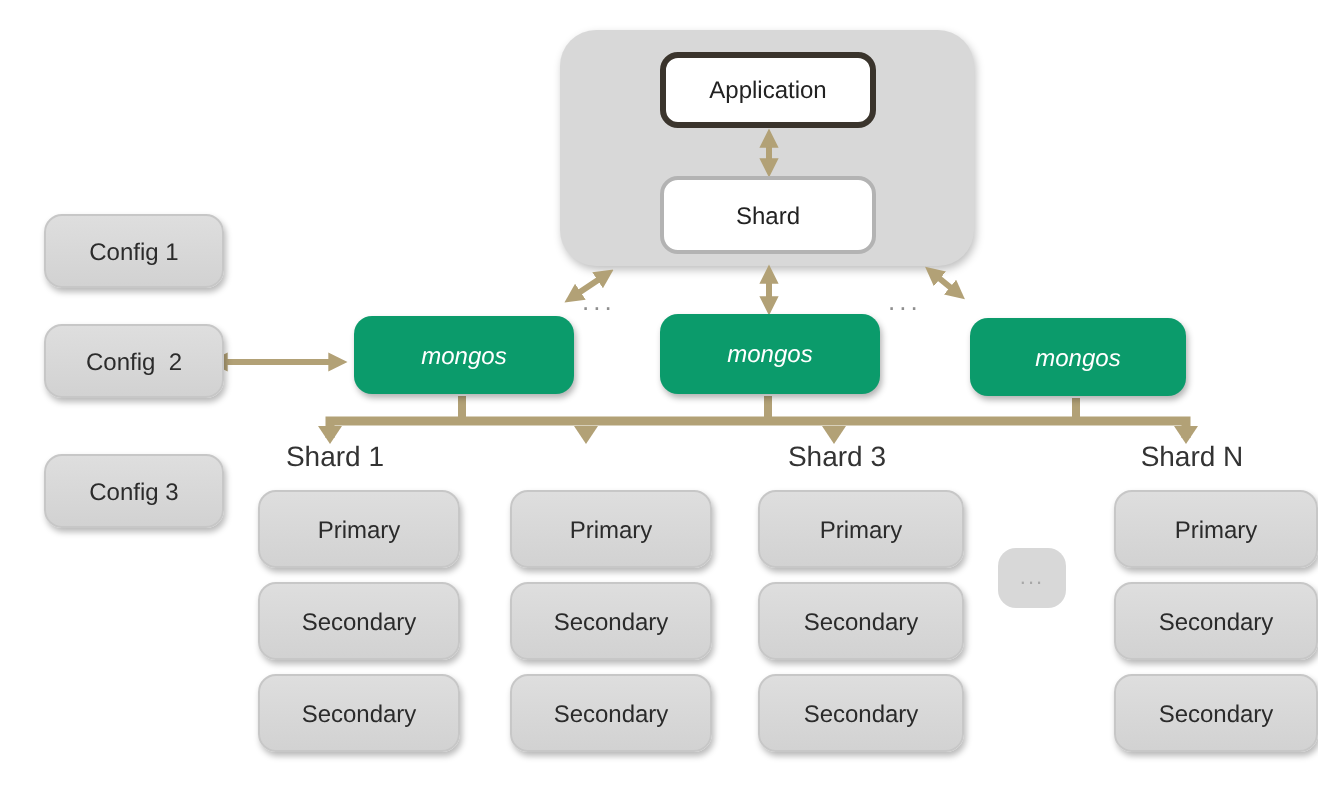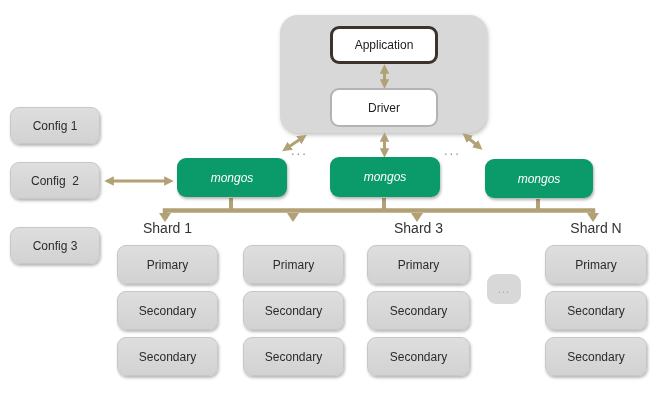--- a/index.html
+++ b/index.html
@@ -20,21 +20,21 @@
   }
   .wbox{
     position:absolute;left:330px;width:108px;display:flex;align-items:center;justify-content:center;
     background:#fff;border-radius:9px;font-size:12px;color:var(--text-dark,#222);white-space:pre;
   }
   .app{top:26px;height:38px;border:3px solid var(--app-border-dark,#3a342c);}
   .driver{top:88px;height:39px;border:2px solid #b3b3b3;}
   .gbox{
     position:absolute;display:flex;align-items:center;justify-content:center;
     background:linear-gradient(#dedede,#d2d2d2);border:1px solid #c7c7c7;border-radius:9px;
-    box-shadow:1px 2px 3px rgba(0,0,0,.28);font-size:12px;color:#2b2b2b;white-space:pre;
+    box-shadow:1px 2px 3px rgba(0,0,0,.28);font-size:12px;color:#2b2b2b;white-space:pre;margin-left:12px;
   }
   .cfg{left:10px;width:90px;height:37px;}
   .c1{top:107px}.c2{top:162px}.c3{top:227px}
   .mbox{
     position:absolute;display:flex;align-items:center;justify-content:center;
     background:var(--mongos-green,#0b9b6b);border-radius:9px;
     box-shadow:1px 2px 3px rgba(0,0,0,.3);font-size:12px;color:#ffffff;font-style:italic;
   }
   .m1{left:177px;top:158px;width:110px;height:39px;}
   .m2{left:330px;top:157px;width:110px;height:40px;}
@@ -70,21 +70,21 @@
     <line class="cn stub" x1="231" y1="198" x2="231" y2="210"></line>
     <line class="cn stub" x1="384" y1="198" x2="384" y2="210"></line>
     <line class="cn stub" x1="538" y1="199" x2="538" y2="210"></line>
     <polygon class="mkfill" points="159,213 171,213 165,222"></polygon>
     <polygon class="mkfill" points="287,213 299,213 293,222"></polygon>
     <polygon class="mkfill" points="411,213 423,213 417,222"></polygon>
     <polygon class="mkfill" points="587,213 599,213 593,222"></polygon>
   </svg>
 
   <div class="wbox app">Application</div>
-  <div class="wbox driver">Driver</div>
+  <div class="wbox driver">Shard</div>
 
   <div class="gbox cfg c1">Config 1</div>
   <div class="gbox cfg c2">Config  2</div>
   <div class="gbox cfg c3">Config 3</div>
 
   <div class="mbox m1">mongos</div>
   <div class="mbox m2">mongos</div>
   <div class="mbox m3">mongos</div>
 
   <div class="rdots d1">...</div>

